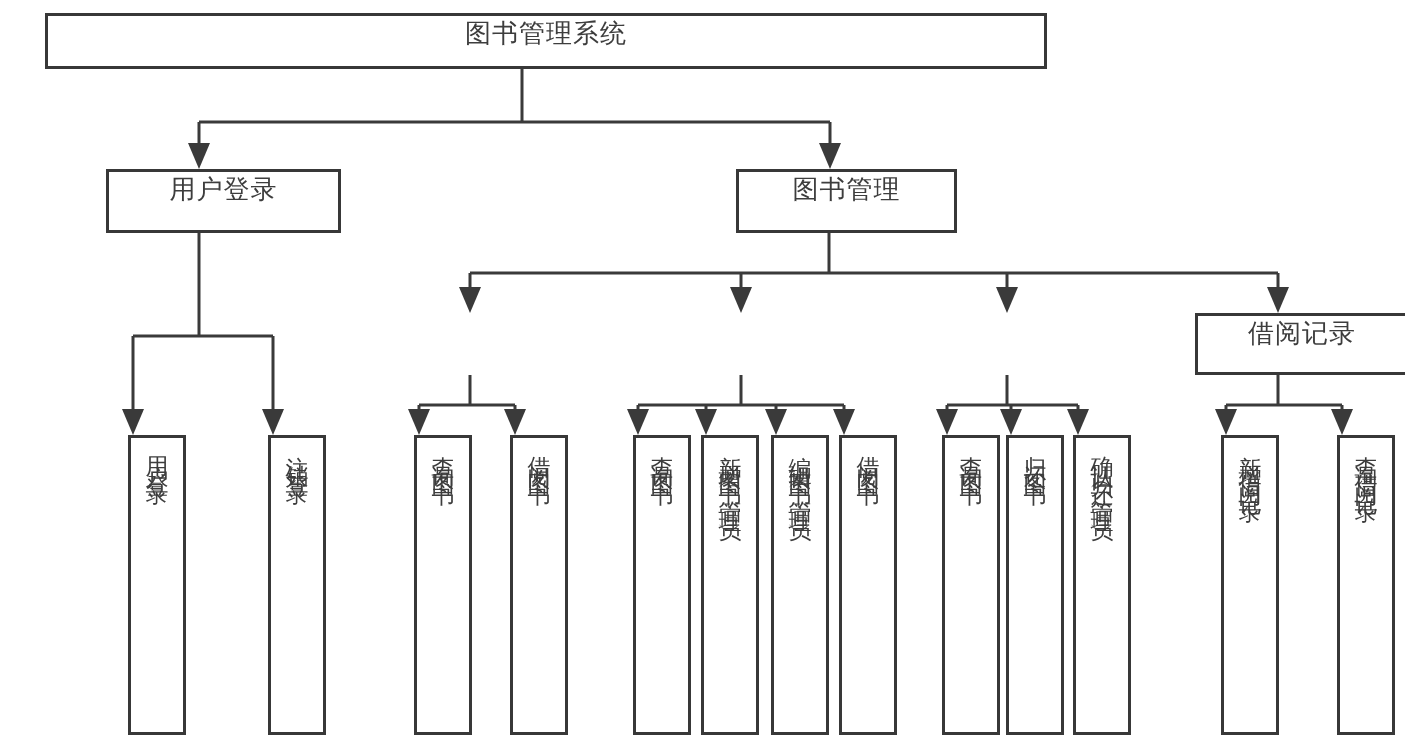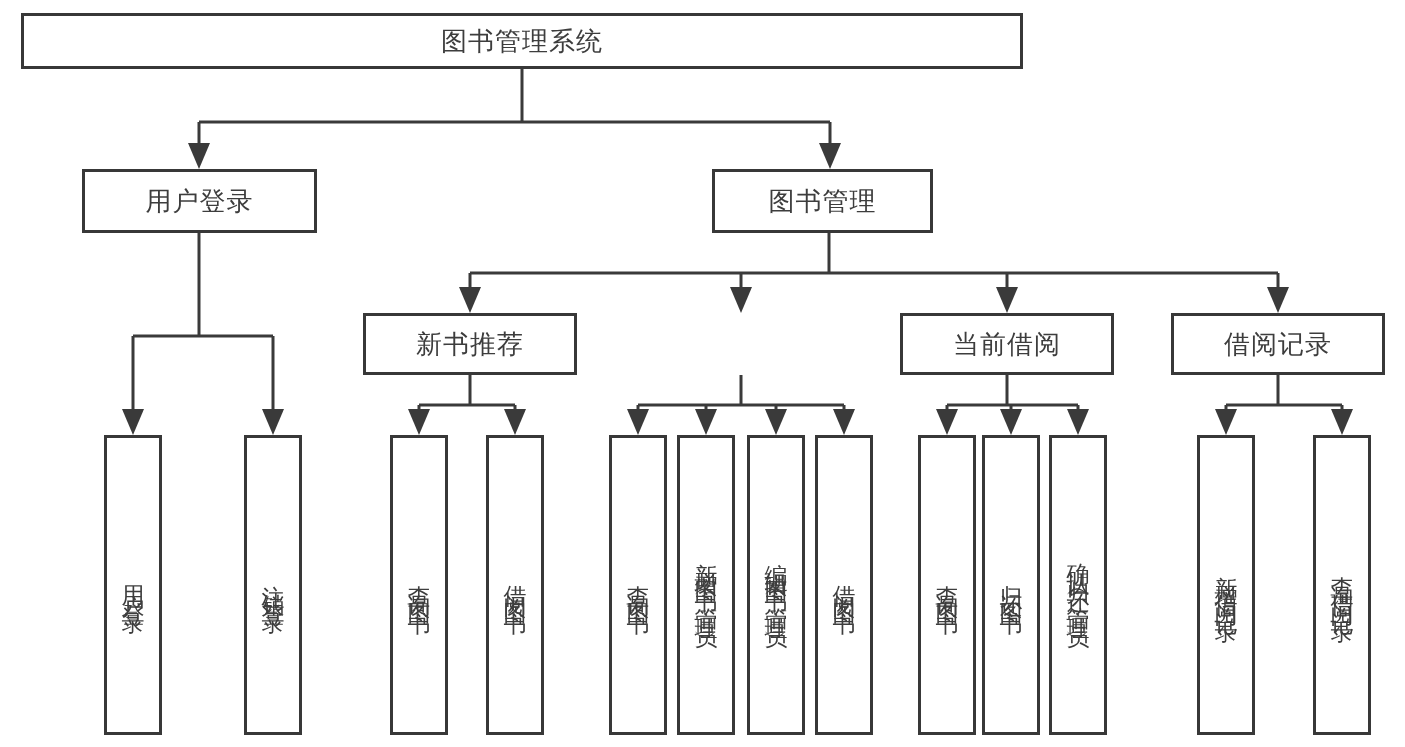--- a/index.html
+++ b/index.html
@@ -20,23 +20,24 @@
     left: 0;
     top: 0;
     pointer-events: none;
   }
   .node {
     position: absolute;
     box-sizing: border-box;
     border: 3px solid #383838;
     background: #ffffff;
     display: flex;
-    align-items: center;
+    align-items: flex-start;
     justify-content: center;
     color: #3d3d3d;
+    margin-left: 24px;
   }
   .hnode span {
     font-size: 26px;
     letter-spacing: 1px;
     white-space: nowrap;
   }
   .vnode {
     top: 435px;
     width: 58px;
     height: 300px;
@@ -118,26 +119,20 @@
     <span>图书管理系统</span>
   </div>
 
   <div class="node hnode" style="left:82px;top:169px;width:235px;height:64px">
     <span>用户登录</span>
   </div>
   <div class="node hnode" style="left:712px;top:169px;width:221px;height:64px">
     <span>图书管理</span>
   </div>
 
-  <div class="node hnode" style="left:363px;top:313px;width:214px;height:62px">
-    <span>新书推荐</span>
-  </div>
-  <div class="node hnode" style="left:900px;top:313px;width:214px;height:62px">
-    <span>当前借阅</span>
-  </div>
   <div class="node hnode" style="left:1171px;top:313px;width:214px;height:62px">
     <span>借阅记录</span>
   </div>
 
   <div class="node vnode" style="left:104px">
     <span>用户登录</span>
   </div>
   <div class="node vnode" style="left:244px">
     <span>注销登录</span>
   </div>

